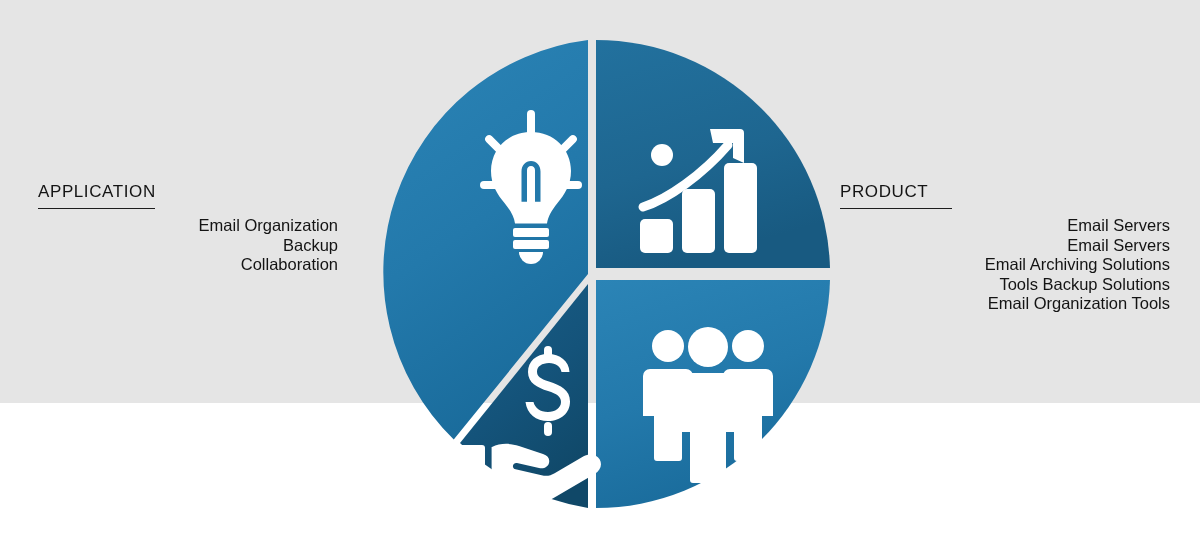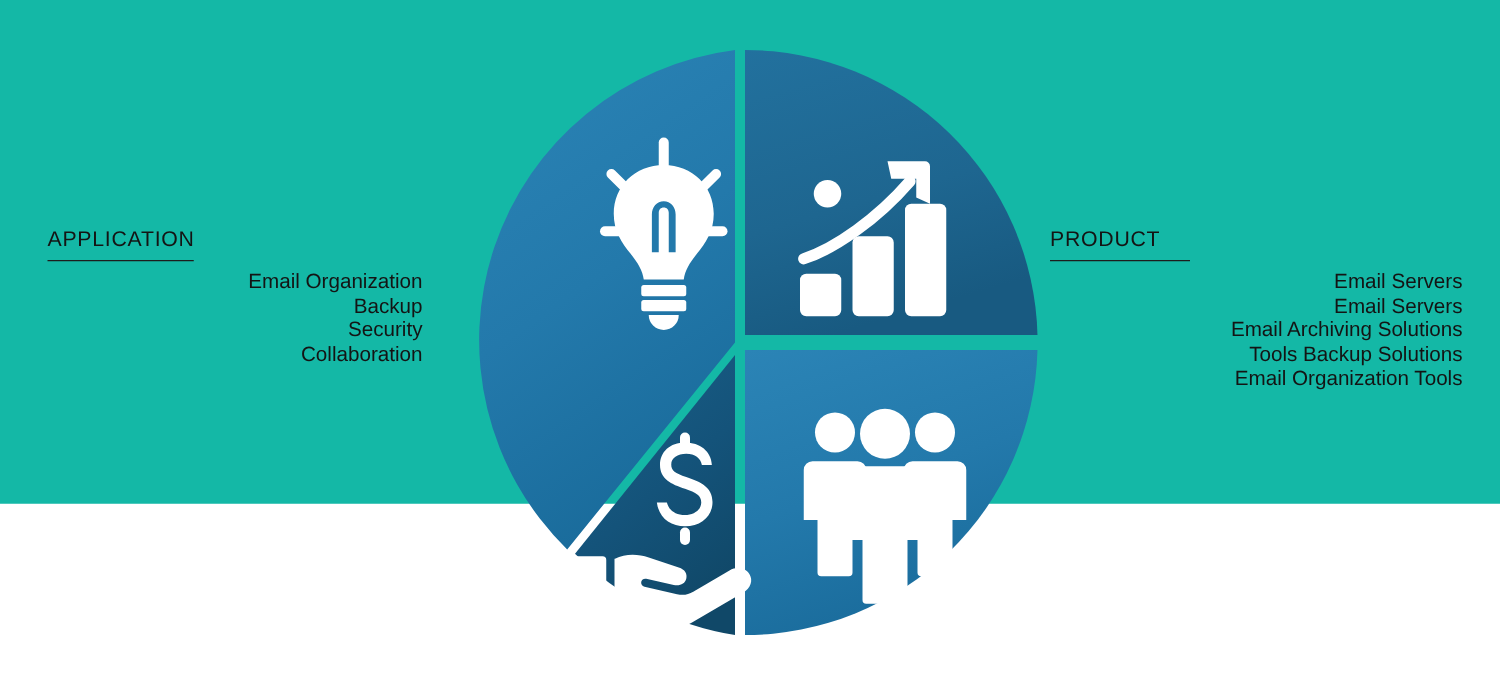--- a/index.html
+++ b/index.html
@@ -14,21 +14,21 @@
     font-family: "Liberation Sans", sans-serif;
     color: #1a1a1a;
     overflow: hidden;
     position: relative;
   }
 
   #stage {
     position: relative;
     width: 1200px;
     height: 403px;
-    background: #14b8a6;
+    background: #e5e5e5;
   }
 
   
   .col {
     position: absolute;
     top: 182px;
   }
   .col.left  { left: 38px;  width: 300px; text-align: left; }
   .col.right { left: 840px; width: 330px; text-align: left; }
 
@@ -77,21 +77,20 @@
 <body>
 
 <div id="stage">
 
   <div class="col left">
     <div class="col-title">APPLICATION</div>
     <div class="col-rule"></div>
     <ul class="col-list">
       <li>Email Organization</li>
       <li>Backup</li>
-      <li>Security</li>
       <li>Collaboration</li>
     </ul>
   </div>
 
   <div class="col right">
     <div class="col-title">PRODUCT</div>
     <div class="col-rule"></div>
     <ul class="col-list">
       <li>Email Servers</li>
       <li>Email Servers</li>

